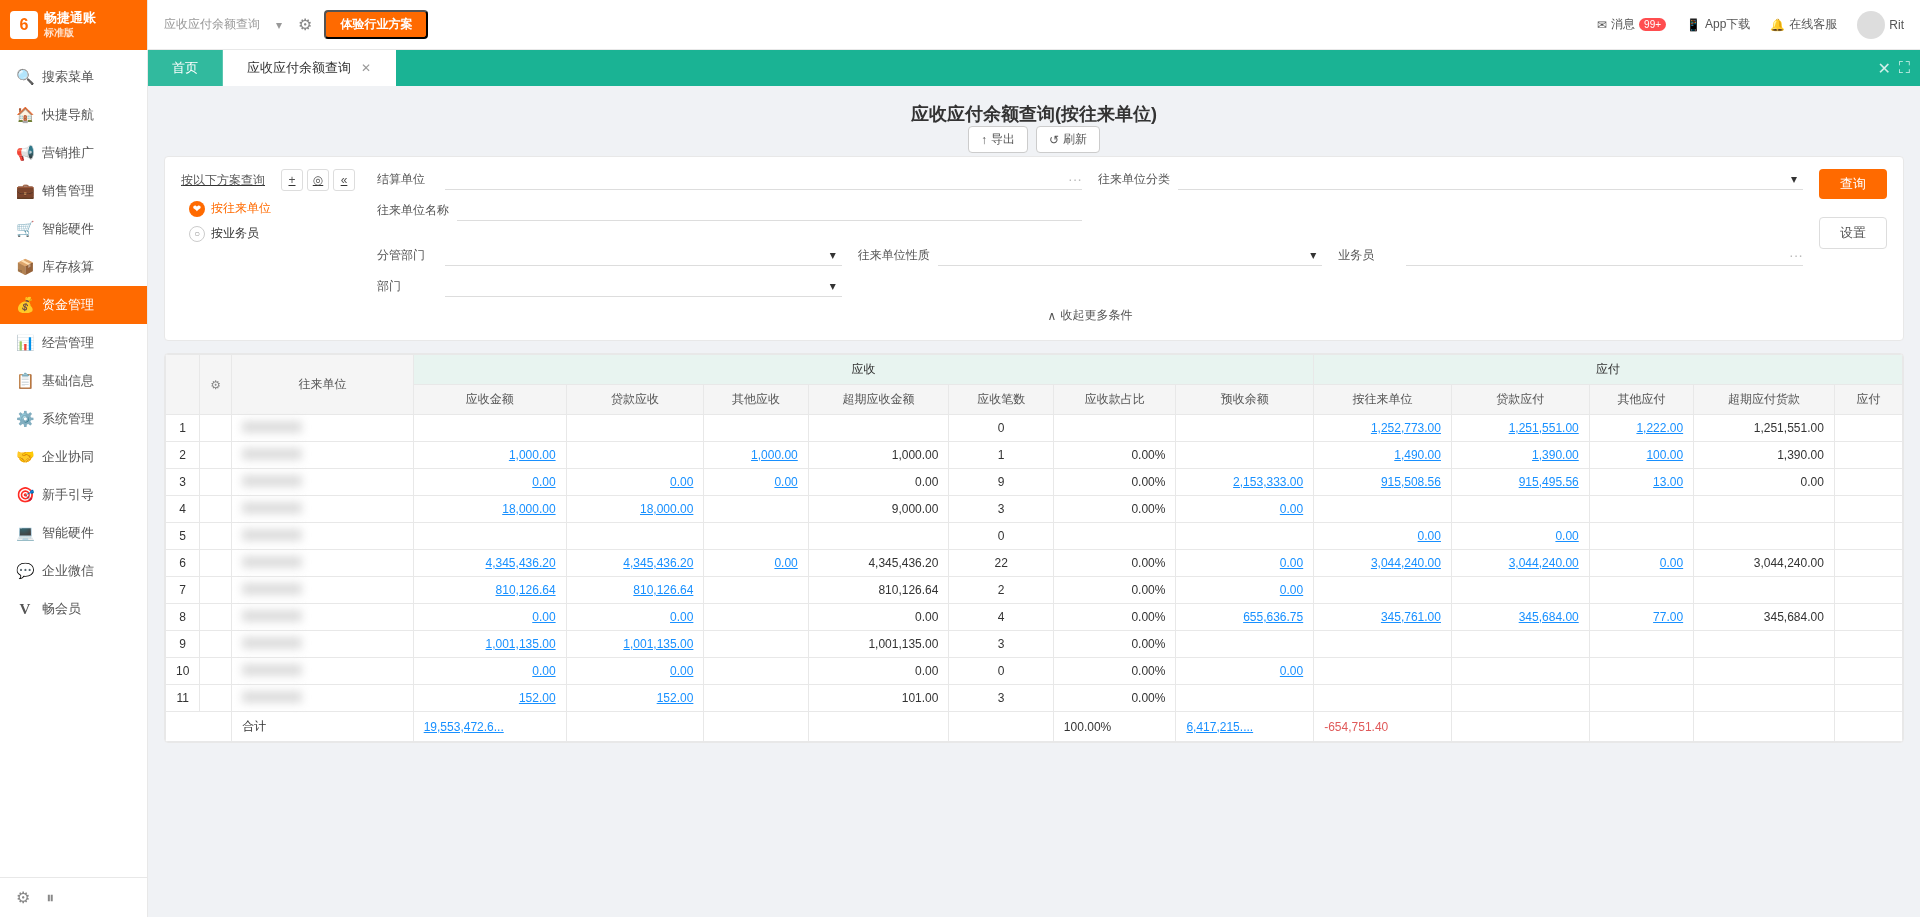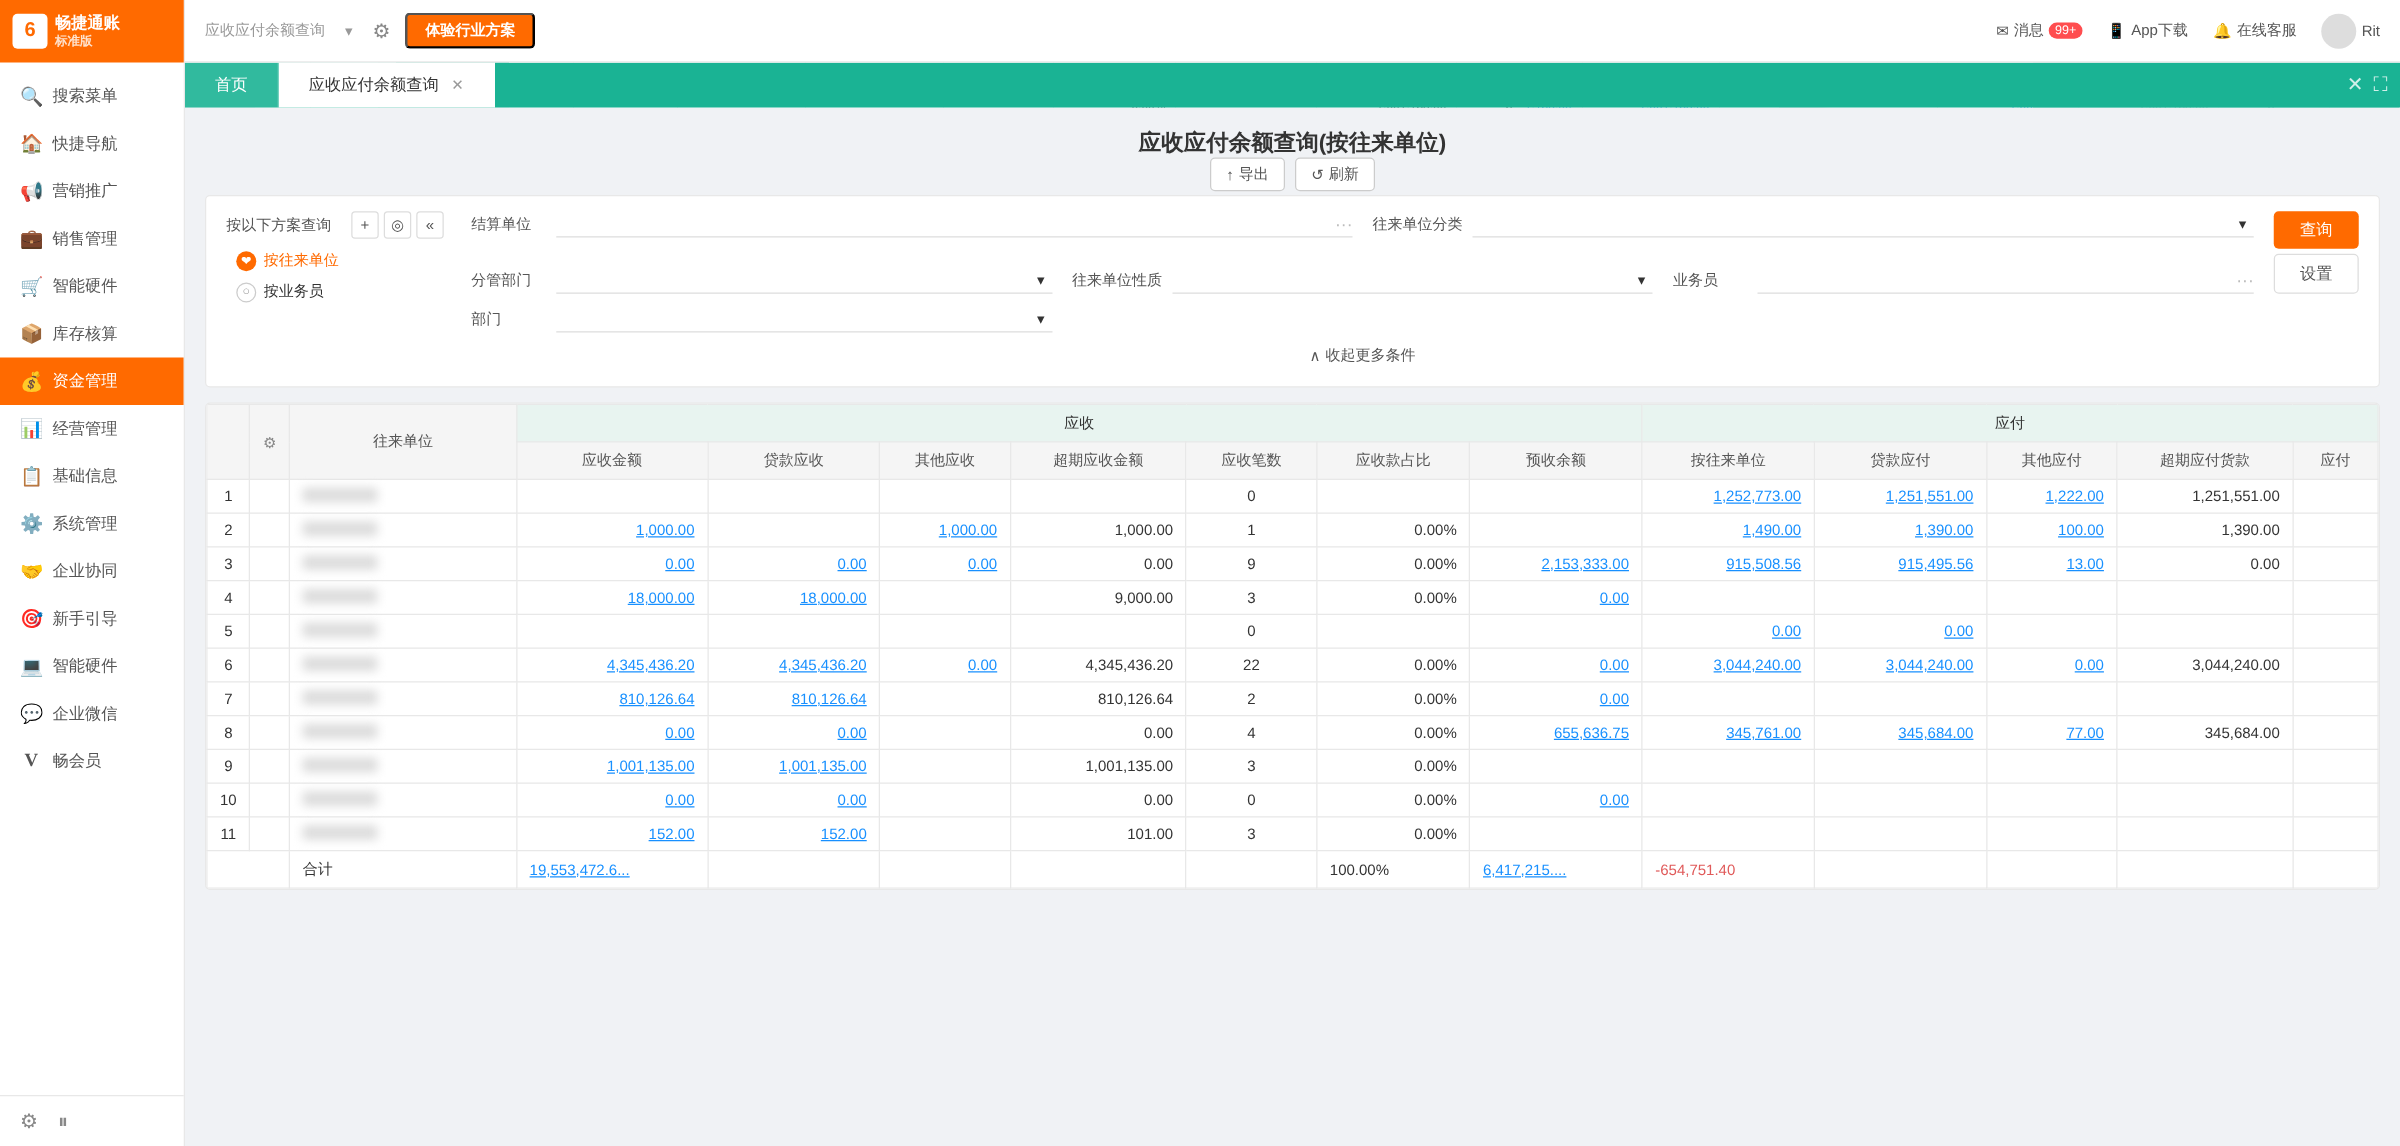--- a/index.html
+++ b/index.html
@@ -106,21 +106,21 @@
       display: flex; align-items: center; gap: 4px; padding: 4px 12px;
       border: 1px solid #ccc; border-radius: 4px; background: #fff;
       color: #555; cursor: pointer; font-size: 12px;
     }
 
     
     .filter-panel {
       background: #fff; border-radius: 4px; padding: 12px 16px;
       margin-bottom: 12px; border: 1px solid #e8e8e8;
     }
-    .filter-row { display: flex; align-items: center; gap: 16px; margin-bottom: 10px; }
+    .filter-row { display: flex; align-items: center; gap: 16px; margin-bottom: 10px; text-decoration: underline; }
     .filter-scheme-label { color: #555; font-size: 12px; white-space: nowrap; }
     .filter-scheme-btns { display: flex; gap: 4px; }
     .filter-scheme-btn {
       width: 22px; height: 22px; border: 1px solid #ddd; border-radius: 3px;
       background: #fff; cursor: pointer; display: flex; align-items: center;
       justify-content: center; font-size: 12px; color: #555;
     }
     .filter-options { display: flex; flex-direction: column; gap: 2px; }
     .filter-option {
       display: flex; align-items: center; gap: 6px; padding: 3px 8px;
@@ -144,21 +144,21 @@
       border-bottom: 1px solid #ddd; padding: 3px 6px; cursor: pointer;
     }
     .filter-dots { color: #bbb; font-size: 14px; margin-left: 4px; }
     .filter-collapse {
       display: flex; align-items: center; gap: 4px; color: #555;
       cursor: pointer; font-size: 12px; justify-content: center;
       padding: 4px 0;
     }
 
     
-    .action-buttons { display: flex; flex-direction: column; gap: 4px; }
+    .action-buttons { display: flex; flex-direction: column; gap: 18px; }
     .btn-query {
       background: #ff6a00; color: #fff; padding: 6px 20px;
       border: none; border-radius: 4px; cursor: pointer; font-size: 13px;
     }
     .btn-setting {
       background: #fff; color: #555; padding: 6px 20px;
       border: 1px solid #ddd; border-radius: 4px; cursor: pointer; font-size: 13px;
     }
 
     
@@ -361,20 +361,24 @@
                 <input type="text" class="filter-field-input" style="flex: 1 1 0%; border: none; outline: none; font-size: 12px; padding: 3px 4px;">
                 <span class="filter-dots">···</span>
               </div>
             </div>
             <div class="filter-field">
               <span class="filter-field-label">往来单位分类</span>
               <div class="filter-field-select">
                 <span></span>
                 <span>▾</span>
               </div>
+            </div>
+            <div class="filter-field">
+              <span class="filter-field-label">往来单位名称</span>
+              <input type="text" class="filter-field-input" style="">
             </div>
           </div>
 
           <div style="display:grid; grid-template-columns:1fr 1fr 1fr; gap:24px 16px; margin-bottom:10px;">
             <div class="filter-field">
               <span class="filter-field-label">分管部门</span>
               <div class="filter-field-select">
                 <span></span>
                 <span>▾</span>
               </div>

